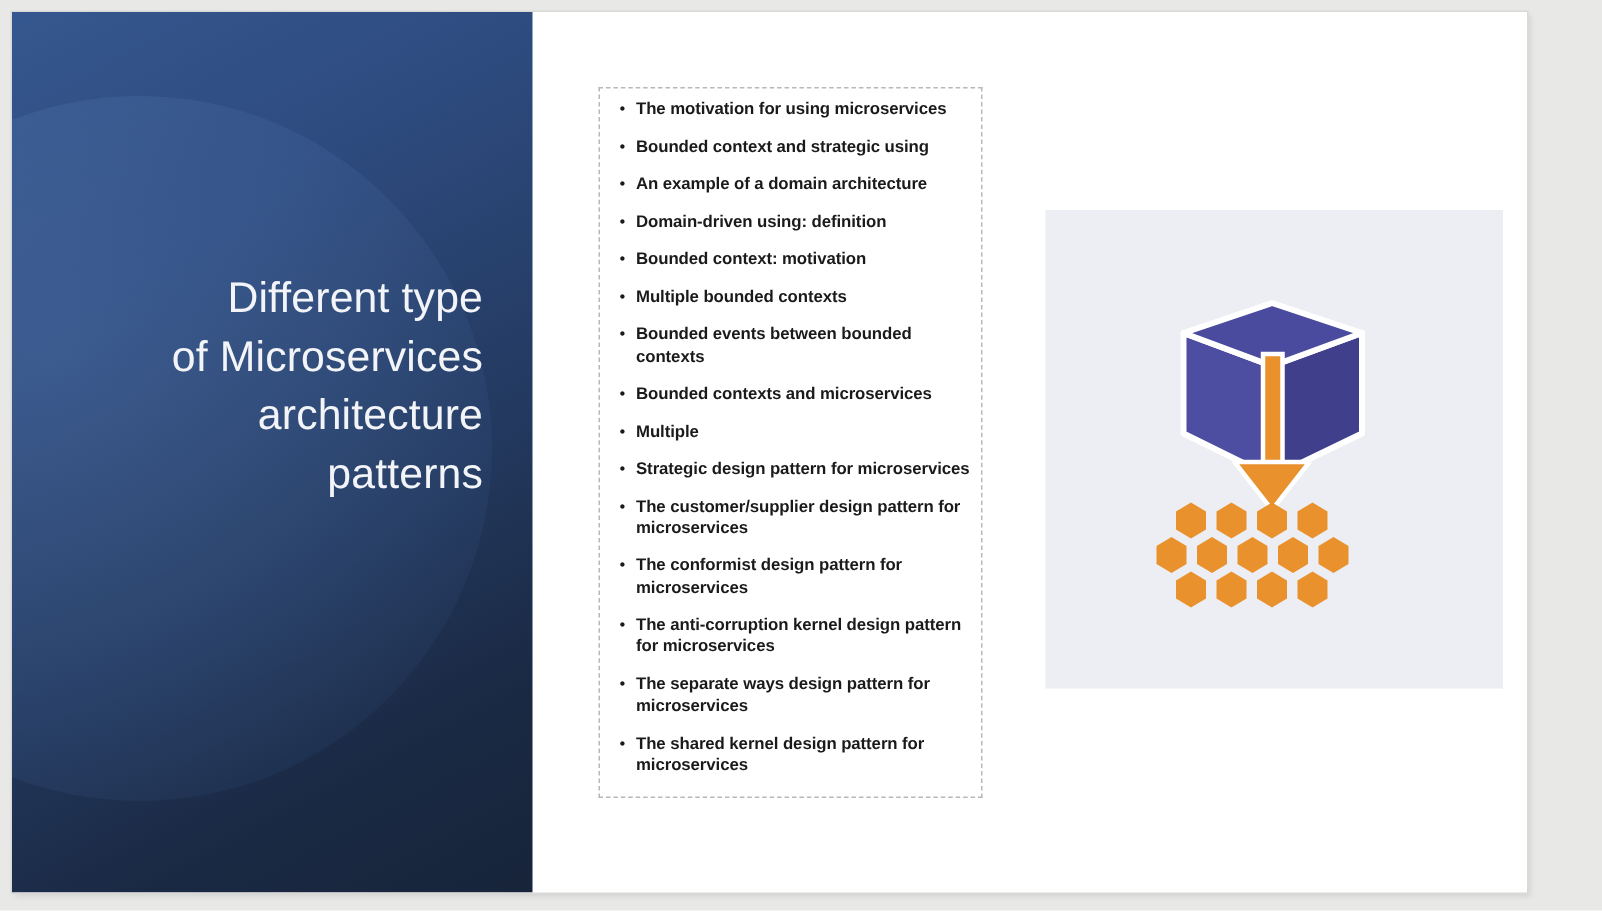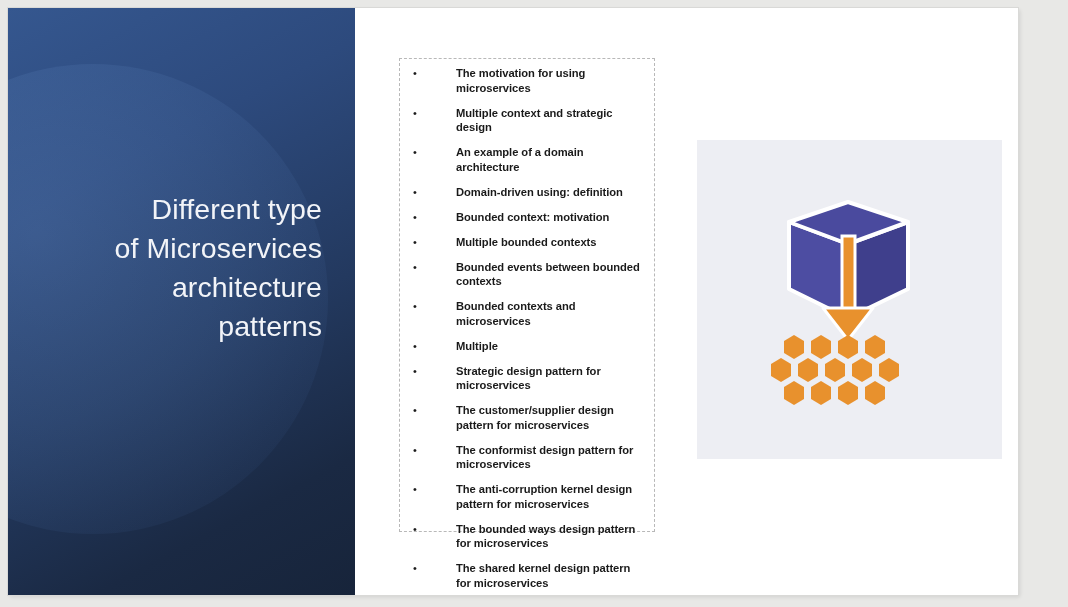--- a/index.html
+++ b/index.html
@@ -47,21 +47,21 @@
     border-radius: 50%;
     background: radial-gradient(circle at 38% 36%,
                  rgba(106,146,204,0.26) 0%,
                  rgba(86,124,180,0.20) 45%,
                  rgba(60,94,150,0.10) 78%,
                  rgba(50,80,130,0.02) 100%);
   }
   #title-text {
     position: absolute;
     right: 33px;
-    top: 182px;
+    top: 172px;
     width: 258px;
     text-align: right;
     color: #f2f4f8;
     font-size: 28.5px;
     line-height: 39px;
     font-weight: 400;
     letter-spacing: 0.1px;
     white-space: pre-line;
   }
 
@@ -91,21 +91,20 @@
     padding-left: 7px;
     box-sizing: border-box;
   }
   .bullet-text {
     flex: 1 1 auto;
     color: #1a1a1a;
     font-size: 11.2px;
     line-height: 14.5px;
     font-weight: bold;
     letter-spacing: -0.05px;
-    margin-left: 32px;
   }
 
   
   #illustration {
     position: absolute;
     left: 689px;
     top: 132px;
     width: 305px;
     height: 319px;
     background: #edeef3;
@@ -130,21 +129,21 @@
   </div>
 
   <div id="bullets-box">
     <div id="bullets-container">
         <div class="bullet-row">
           <span class="bullet-mark">•</span>
           <span class="bullet-text">The motivation for using microservices</span>
         </div>
         <div class="bullet-row">
           <span class="bullet-mark">•</span>
-          <span class="bullet-text">Multiple context and strategic design</span>
+          <span class="bullet-text">Bounded context and strategic using</span>
         </div>
         <div class="bullet-row">
           <span class="bullet-mark">•</span>
           <span class="bullet-text">An example of a domain architecture</span>
         </div>
         <div class="bullet-row">
           <span class="bullet-mark">•</span>
           <span class="bullet-text">Domain-driven using: definition</span>
         </div>
         <div class="bullet-row">
@@ -178,21 +177,21 @@
         <div class="bullet-row">
           <span class="bullet-mark">•</span>
           <span class="bullet-text">The conformist design pattern for microservices</span>
         </div>
         <div class="bullet-row">
           <span class="bullet-mark">•</span>
           <span class="bullet-text">The anti-corruption kernel design pattern for microservices</span>
         </div>
         <div class="bullet-row">
           <span class="bullet-mark">•</span>
-          <span class="bullet-text">The bounded ways design pattern for microservices</span>
+          <span class="bullet-text">The separate ways design pattern for microservices</span>
         </div>
         <div class="bullet-row">
           <span class="bullet-mark">•</span>
           <span class="bullet-text">The shared kernel design pattern for microservices</span>
         </div>
       </div>
   </div>
 
   <div id="illustration">
     <svg viewBox="0 0 305 319" xmlns="http://www.w3.org/2000/svg">

